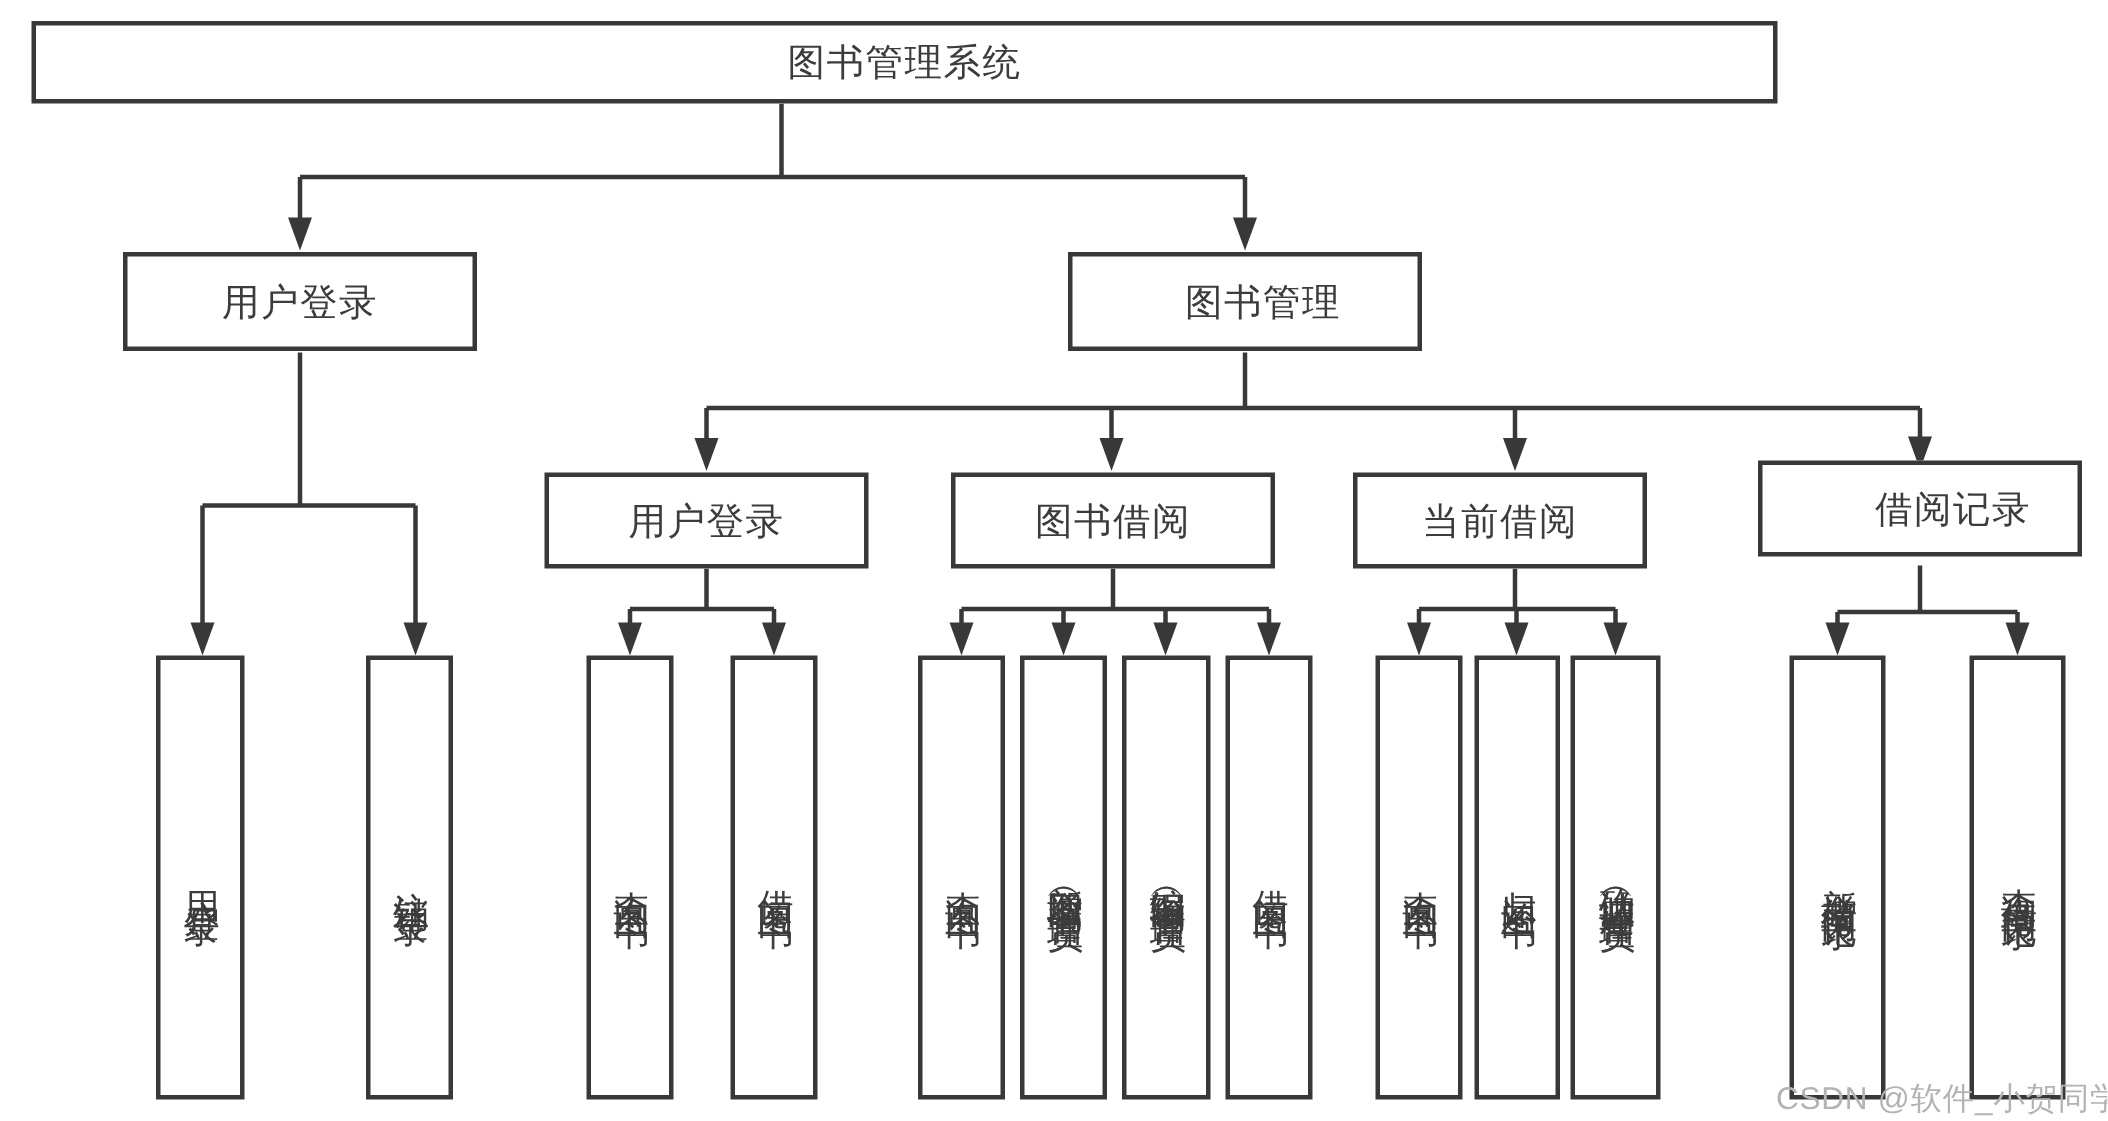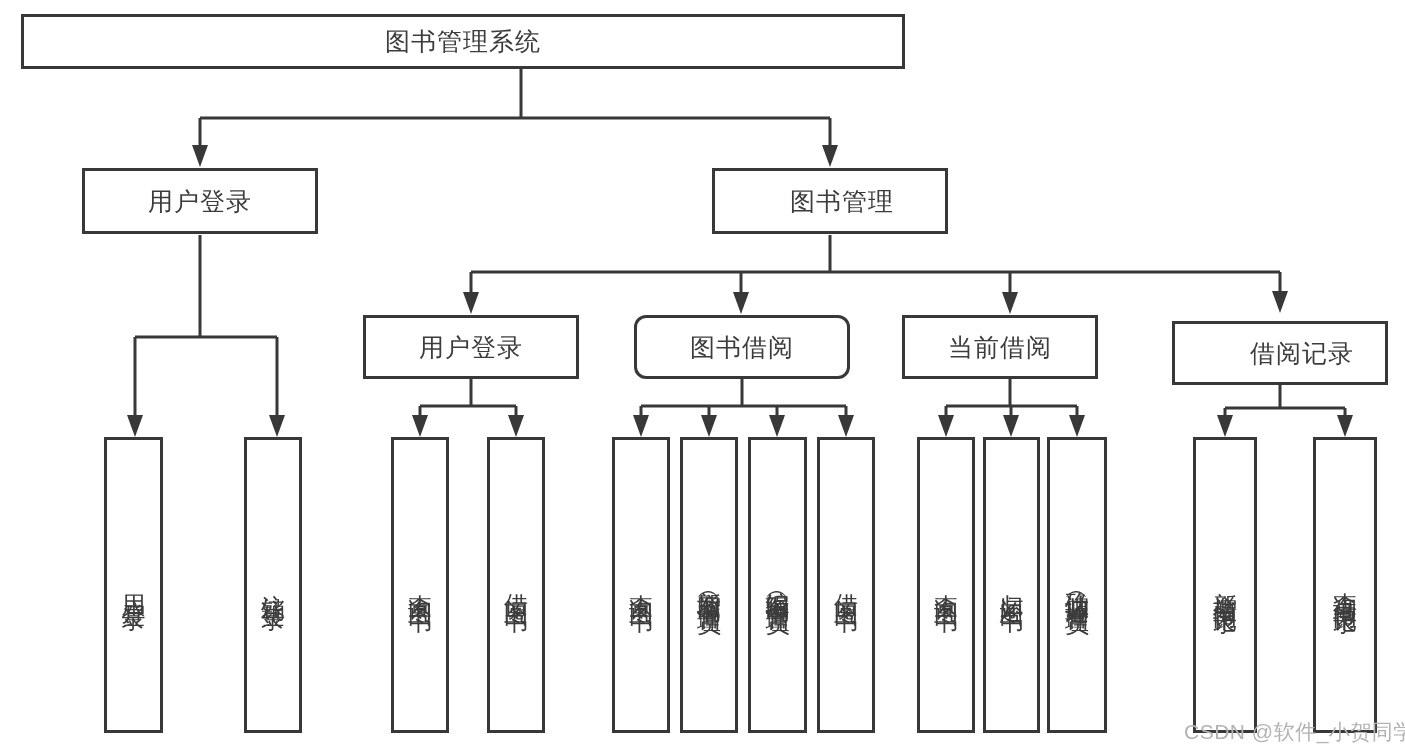--- a/index.html
+++ b/index.html
@@ -62,29 +62,29 @@
     <path class="cline" d="M1010 379 V406 M946 406 H1077 M946 406 V420 M1011 406 V420 M1077 406 V420"></path>
     <path class="arrow" d="M938 415 L954 415 L946 437 Z"></path>
     <path class="arrow" d="M1003 415 L1019 415 L1011 437 Z"></path>
     <path class="arrow" d="M1069 415 L1085 415 L1077 437 Z"></path>
 
     <path class="cline" d="M1280 377 V408 M1225 408 H1345 M1225 408 V420 M1345 408 V420"></path>
     <path class="arrow" d="M1217 415 L1233 415 L1225 437 Z"></path>
     <path class="arrow" d="M1337 415 L1353 415 L1345 437 Z"></path>
   </svg>
 
-  <div class="hbox" style="left:21px;top:14px;width:884px;height:55px;">图书管理系统</div>
+  <div class="hbox" style="left:21px;top:14px;width:1164px;height:55px;">图书管理系统</div>
 
   <div class="hbox" style="left:82px;top:168px;width:236px;height:66px;">用户登录</div>
   <div class="hbox" style="left:712px;top:168px;width:236px;height:66px;padding-left:24px;">图书管理</div>
 
   <div class="hbox" style="left:363px;top:315px;width:216px;height:64px;">用户登录</div>
-  <div class="hbox" style="left:634px;top:315px;width:216px;height:64px;border-radius:12px;">图书借阅</div>
+  <div class="hbox" style="left:634px;top:315px;width:216px;height:64px;">图书借阅</div>
   <div class="hbox" style="left:902px;top:315px;width:196px;height:64px;">当前借阅</div>
-  <div class="hbox" style="left:1172px;top:321px;width:216px;height:64px;padding-left:44px;">借阅记录</div>
+  <div class="hbox" style="left:1172px;top:307px;width:216px;height:64px;padding-left:44px;">借阅记录</div>
 
   <div class="vbox" style="left:104px;top:437px;width:59px;height:296px;">
     <span>用户登录</span>
   </div>
   <div class="vbox" style="left:244px;top:437px;width:58px;height:296px;">
     <span>注销登录</span>
   </div>
 
   <div class="vbox" style="left:391px;top:437px;width:58px;height:296px;">
     <span>查询图书</span>

